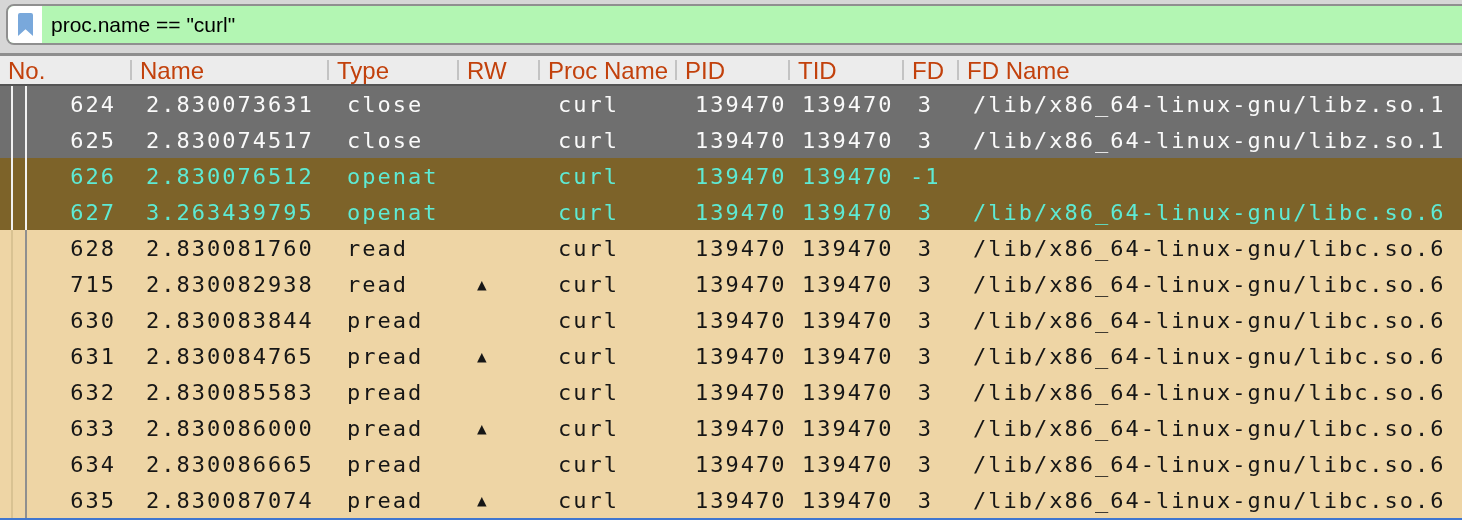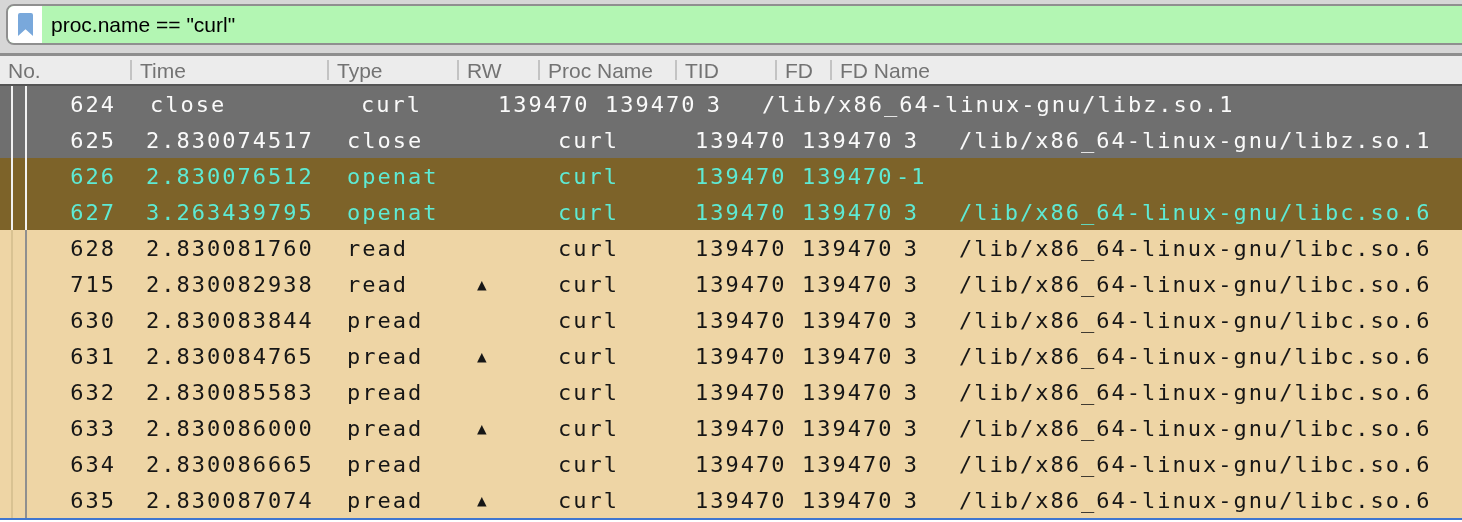--- a/index.html
+++ b/index.html
@@ -21,30 +21,30 @@
   .bookmark-btn{ width:34px; background:#ffffff; display:flex;
                  align-items:center; justify-content:center; flex:0 0 auto; }
   .filter-input{ flex:1; display:flex; align-items:center; padding-left:9px;
                  font-size:21px; color:#000; background:var(--green); white-space:pre; }
 
   .band{ height:3px; background:#8e8e8e; }
 
   
   .thead{ height:30px; background:#ececec; display:flex;
           border-bottom:2px solid #545454; }
-  .hcell{ position:relative; font-size:21px; color:#737373; line-height:29px;
+  .hcell{ position:relative; font-size:24px; color:#c2410c; line-height:29px;
           padding-left:10px; overflow:hidden; white-space:nowrap; }
   .hcell.sep::before{ content:''; position:absolute; left:0; top:4px; bottom:4px;
                       width:2px; background:#c3c3c3; }
   .thead .c-no{ padding-left:8px; }
 
   
   .c-no{ width:130px; }  .c-time{ width:197px; } .c-type{ width:130px; }
   .c-rw{ width:81px; }   .c-proc{ width:137px; } .c-pid{ width:113px; }
-  .c-tid{ width:100px; } .c-fd{ width:55px; }    .c-fdname{ flex:1; min-width:0; }
+  .c-tid{ width:114px; } .c-fd{ width:55px; }    .c-fdname{ flex:1; min-width:0; }
 
   
   .tbody{ height:434px; overflow:hidden;
           font-family:"DejaVu Sans Mono", monospace; font-size:22px;
           letter-spacing:2px; }
   .row{ height:36px; display:flex; align-items:center; white-space:nowrap;padding-left:8px; }
   .row.gray  { background:var(--gray);  color:#fafafa; --g1:#f2f2f2; --g2:#f2f2f2; }
   .row.brown { background:var(--brown); color:#5eead4; --g1:#f2f2f2; --g2:#f2f2f2; }
   .row.tan   { background:var(--tan);   color:#161616; --g1:#d9c292; --g2:#8f8f8f; }
   .row.selected{ background:var(--sel); }
@@ -78,32 +78,34 @@
     </div>
     <div class="filter-input">proc.name == "curl"</div>
   </div>
 </div>
 
 <div class="band"></div>
 
 <div class="table">
   <div class="thead">
       <div class="hcell c-no">No.</div>
-      <div class="hcell c-time sep">Time</div>
+      <div class="hcell c-time sep">Name</div>
       <div class="hcell c-type sep">Type</div>
       <div class="hcell c-rw sep">RW</div>
       <div class="hcell c-proc sep">Proc Name</div>
+      <div class="hcell c-pid sep">PID</div>
       <div class="hcell c-tid sep">TID</div>
       <div class="hcell c-fd sep">FD</div>
       <div class="hcell c-fdname sep">FD Name</div>
     </div>
   <div class="tbody">
       <div class="row gray">
         <div class="gutter"></div>
         <div class="cell c-no">624</div>
+        <div class="cell c-time">2.830073631</div>
         <div class="cell c-type">close</div>
         <div class="cell c-rw"></div>
         <div class="cell c-proc">curl</div>
         <div class="cell c-pid">139470</div>
         <div class="cell c-tid">139470</div>
         <div class="cell c-fd">3</div>
         <div class="cell c-fdname">/lib/x86_64-linux-gnu/libz.so.1</div>
       </div>
       <div class="row gray">
         <div class="gutter"></div>

